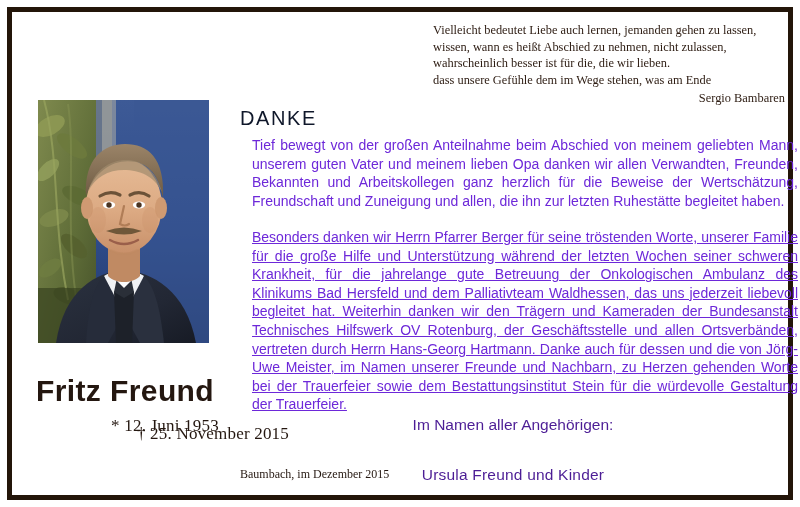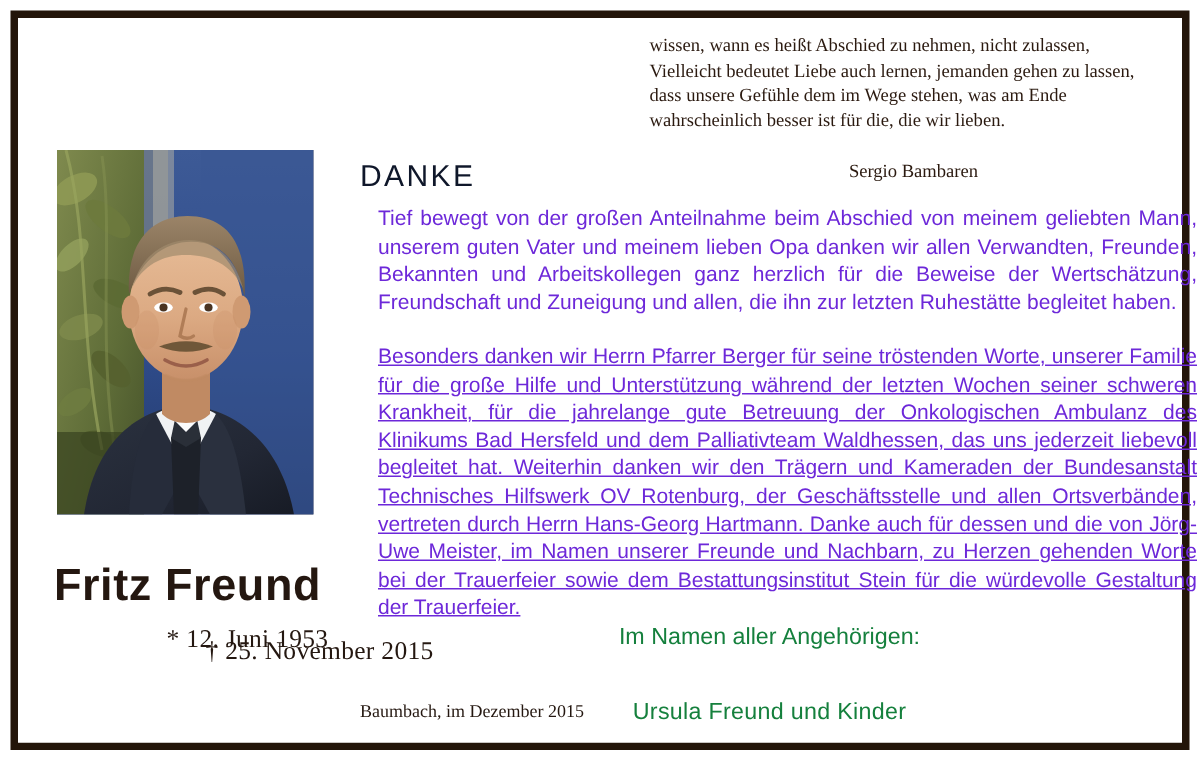--- a/index.html
+++ b/index.html
@@ -102,22 +102,22 @@
     left: 193px;
     top: 10px;
     width: 352px;
     font-family: "Liberation Serif", "DejaVu Serif", serif;
     font-size: 12.4px;
     line-height: 16.6px;
     color: #2b1a10;
   }
   .quote-line { white-space: nowrap; }
   .quote-author {
-    text-align: center;
-    margin-top: 18px;
+    text-align: right;
+    margin-top: 2px;
     white-space: nowrap;
   }
 
   .danke-heading {
     position: absolute;
     left: 0px;
     top: 95px;
     font-size: 20px;
     letter-spacing: 1.6px;
     font-family: "Liberation Sans", "DejaVu Sans", sans-serif;
@@ -139,21 +139,21 @@
 
   .closing-block {
     position: absolute;
     left: 0;
     top: 400px;
     width: 546px;
     text-align: center;
     font-family: "Liberation Sans", "DejaVu Sans", sans-serif;
     font-size: 15.5px;
     line-height: 26px;
-    color: #15803d;
+    color: #4c1d95;
   }
   .closing-block .line2 { letter-spacing: 0.2px; margin-top: 24px; }
 
   .place-date {
     position: absolute;
     left: 0px;
     top: 455px;
     font-family: "Liberation Serif", "DejaVu Serif", serif;
     font-size: 12px;
     color: #241710;
@@ -266,24 +266,24 @@
       <div class="deceased-name">Fritz Freund</div>
 
       <div class="date-line date-birth">* 12. Juni 1953</div>
 
       <div class="date-line date-death">† 25. November 2015</div>
     </div>
 
     <div class="right-col">
 
       <div class="quote-block">
+        <div class="quote-line">Vielleicht bedeutet Liebe auch lernen, jemanden gehen zu lassen,</div>
         <div class="quote-line">wissen, wann es heißt Abschied zu nehmen, nicht zulassen,</div>
-        <div class="quote-line">Vielleicht bedeutet Liebe auch lernen, jemanden gehen zu lassen,</div>
+        <div class="quote-line">wahrscheinlich besser ist für die, die wir lieben.</div>
         <div class="quote-line">dass unsere Gefühle dem im Wege stehen, was am Ende</div>
-        <div class="quote-line">wahrscheinlich besser ist für die, die wir lieben.</div>
         <div class="quote-author">Sergio Bambaren</div>
       </div>
 
       <div class="danke-heading">DANKE</div>
 
       <div class="para para-1">Tief bewegt von der großen Anteilnahme beim Abschied von meinem geliebten Mann, unserem guten Vater und meinem lieben Opa danken wir allen Verwandten, Freunden, Bekannten und Arbeitskollegen ganz herzlich für die Beweise der Wertschätzung, Freundschaft und Zuneigung und allen, die ihn zur letzten Ruhestätte begleitet haben.</div>
 
       <div class="para para-2">Besonders danken wir Herrn Pfarrer Berger für seine tröstenden Worte, unserer Familie für die große Hilfe und Unterstützung während der letzten Wochen seiner schweren Krankheit, für die jahrelange gute Betreuung der Onkologischen Ambulanz des Klinikums Bad Hersfeld und dem Palliativteam Waldhessen, das uns jederzeit liebevoll begleitet hat. Weiterhin danken wir den Trägern und Kameraden der Bundesanstalt Technisches Hilfswerk OV Rotenburg, der Geschäftsstelle und allen Ortsverbänden, vertreten durch Herrn Hans-Georg Hartmann. Danke auch für dessen und die von Jörg-Uwe Meister, im Namen unserer Freunde und Nachbarn, zu Herzen gehenden Worte bei der Trauerfeier sowie dem Bestattungsinstitut Stein für die würdevolle Gestaltung der Trauerfeier.</div>
 
       <div class="closing-block">

